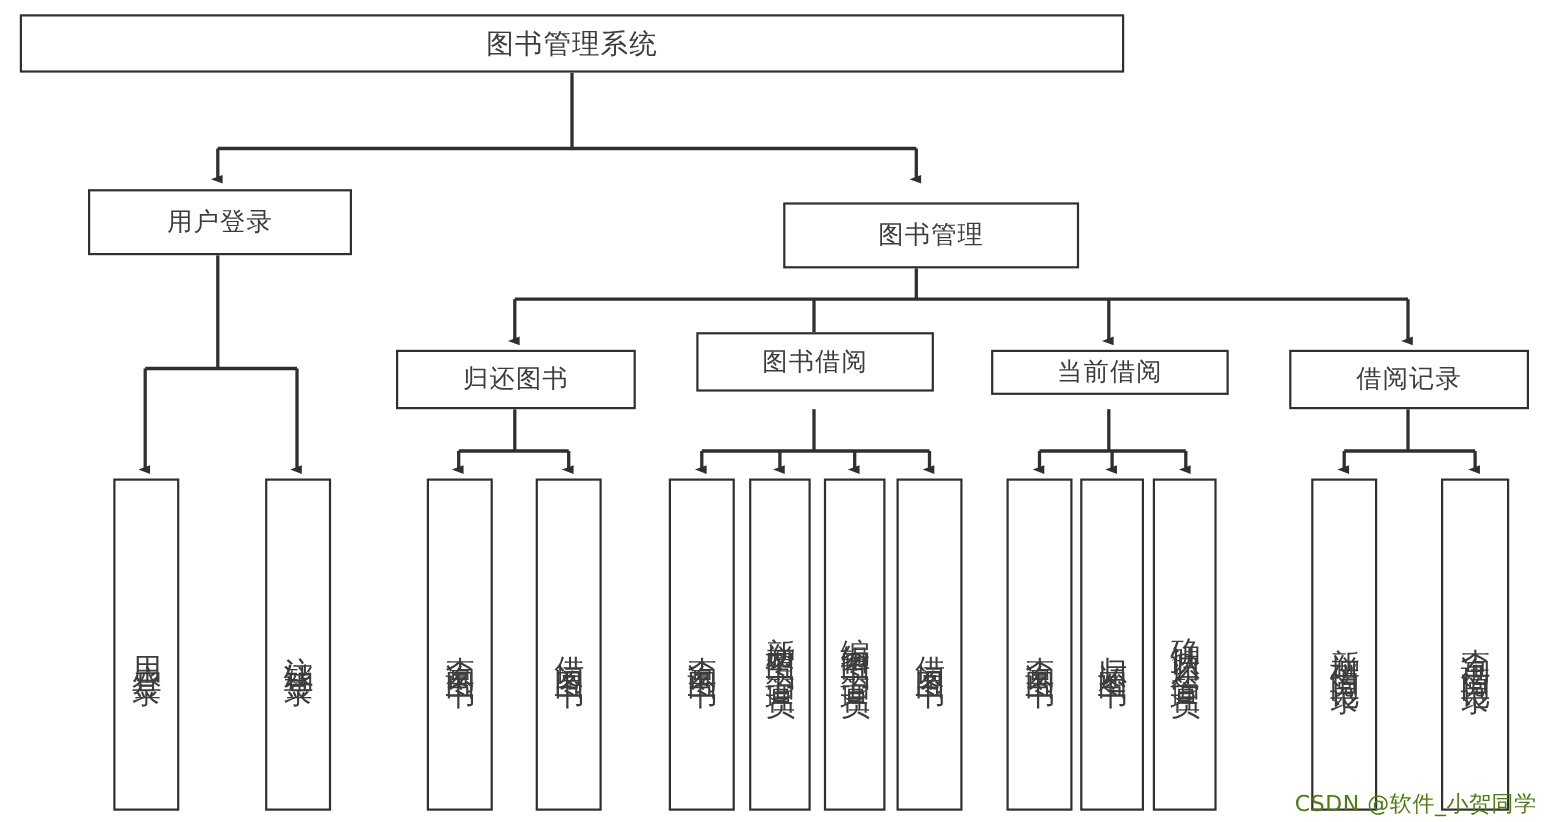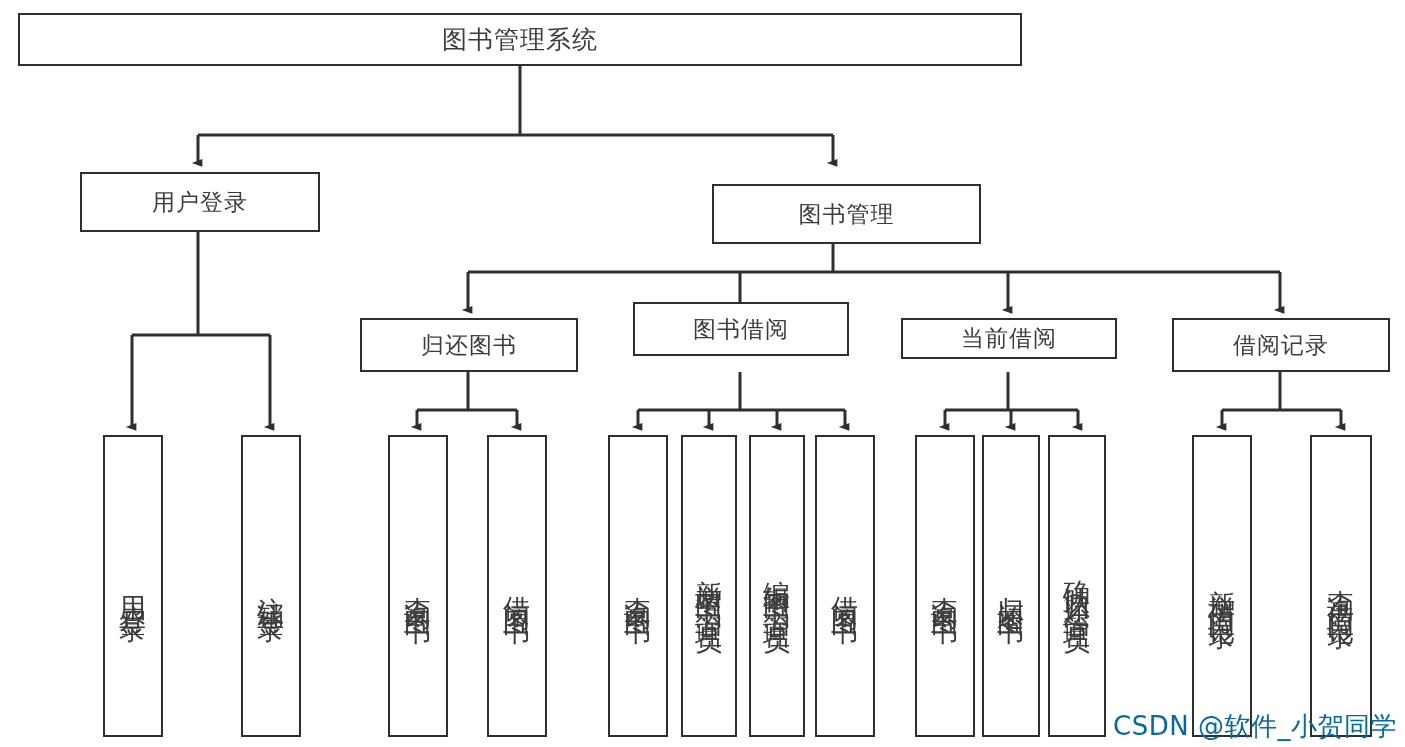--- a/index.html
+++ b/index.html
@@ -53,22 +53,22 @@
     font-size:27px;
     letter-spacing:7px;
     line-height:1;
     white-space:nowrap;
     max-height:285px;
   }
   .watermark{
     position:absolute;
     right:8px;
     bottom:3px;
-    font-size:26px;
-    color:#0369a1;
+    font-size:20px;
+    color:#4d7c0f;
     letter-spacing:0.5px;
     z-index:5;
     white-space:nowrap;
   }
 </style>
 </head>
 <body>
 
 <div id="stage">
 

